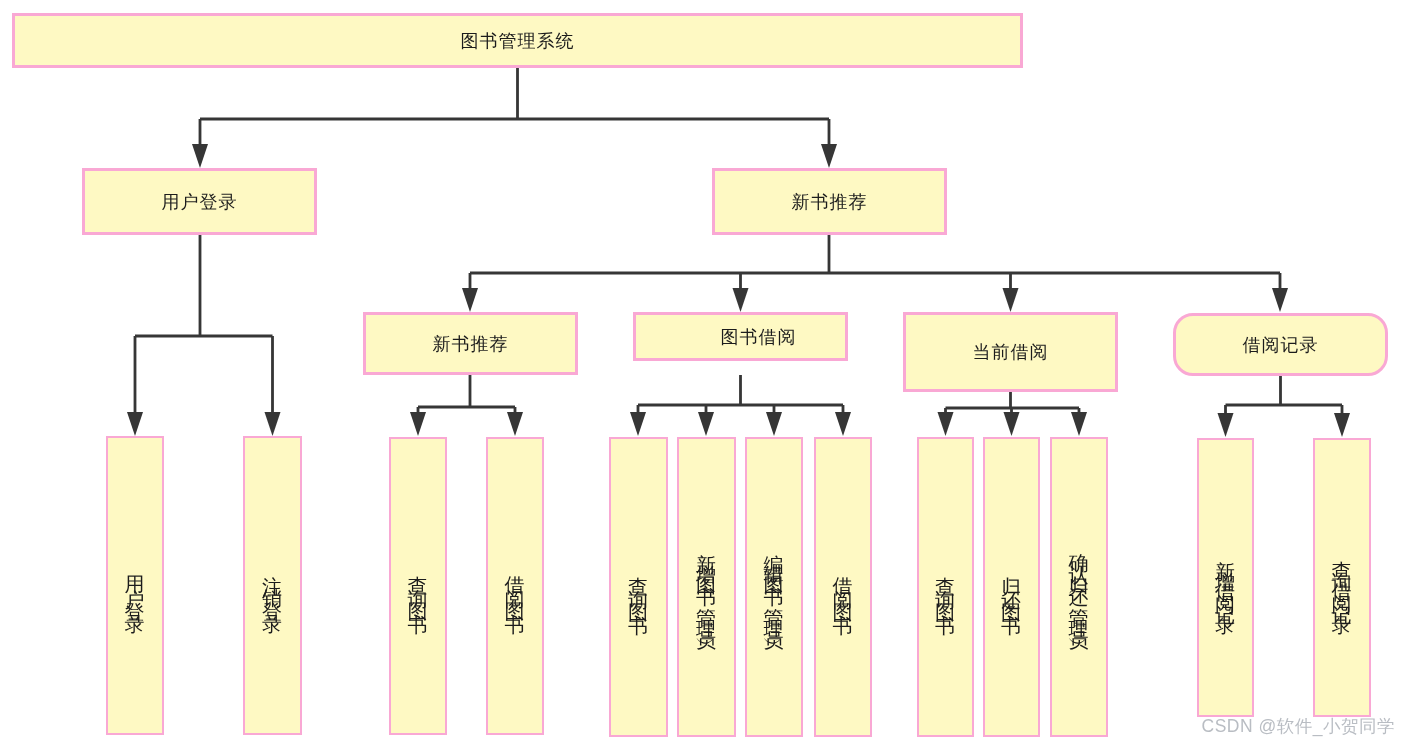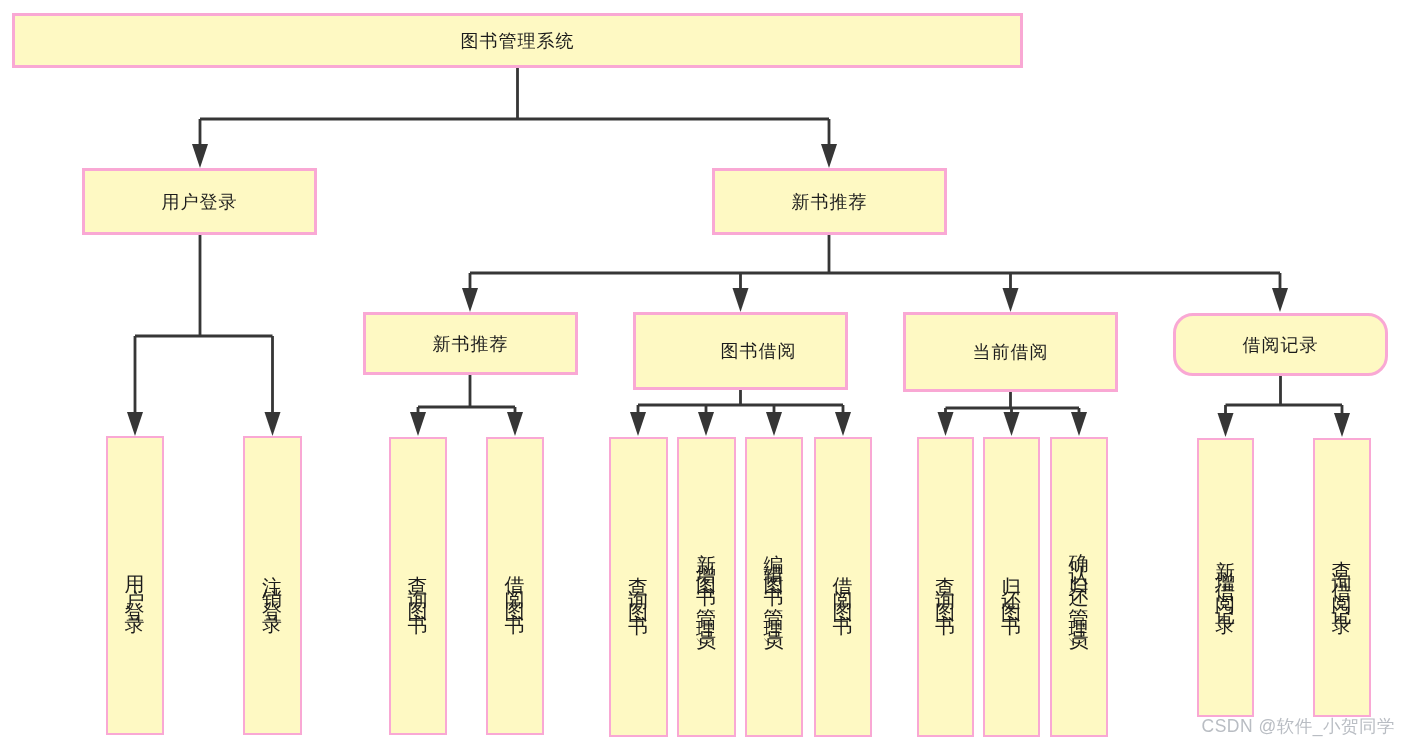--- a/index.html
+++ b/index.html
@@ -51,21 +51,21 @@
     z-index: 3;
     white-space: nowrap;
     margin-left: 42px;
   }
 
   
   #n-root   { left: 12px;   top: 13px;  width: 1011px; height: 55px; }
   #n-login  { left: 82px;   top: 168px; width: 235px;  height: 67px; }
   #n-mgmt   { left: 712px;  top: 168px; width: 235px;  height: 67px; }
   #n-newbk  { left: 363px;  top: 312px; width: 215px;  height: 63px; }
-  #n-borrow { left: 633px;  top: 312px; width: 215px;  height: 78px; padding-left: 36px; }
+  #n-borrow { left: 633px;  top: 312px; width: 215px;  height: 49px; padding-left: 36px; }
   #n-curr   { left: 903px;  top: 312px; width: 215px;  height: 80px; }
   #n-rec    { left: 1173px; top: 313px; width: 215px;  height: 63px; border-radius: 20px; }
 
   #l-a1 { left: 106px;  top: 436px; width: 58px; height: 299px; }
   #l-a2 { left: 243px;  top: 436px; width: 59px; height: 299px; }
   #l-b1 { left: 389px;  top: 437px; width: 58px; height: 298px; }
   #l-b2 { left: 486px;  top: 437px; width: 58px; height: 298px; }
   #l-c1 { left: 609px;  top: 437px; width: 59px; height: 300px; }
   #l-c2 { left: 677px;  top: 437px; width: 59px; height: 300px; }
   #l-c3 { left: 745px;  top: 437px; width: 58px; height: 300px; }

